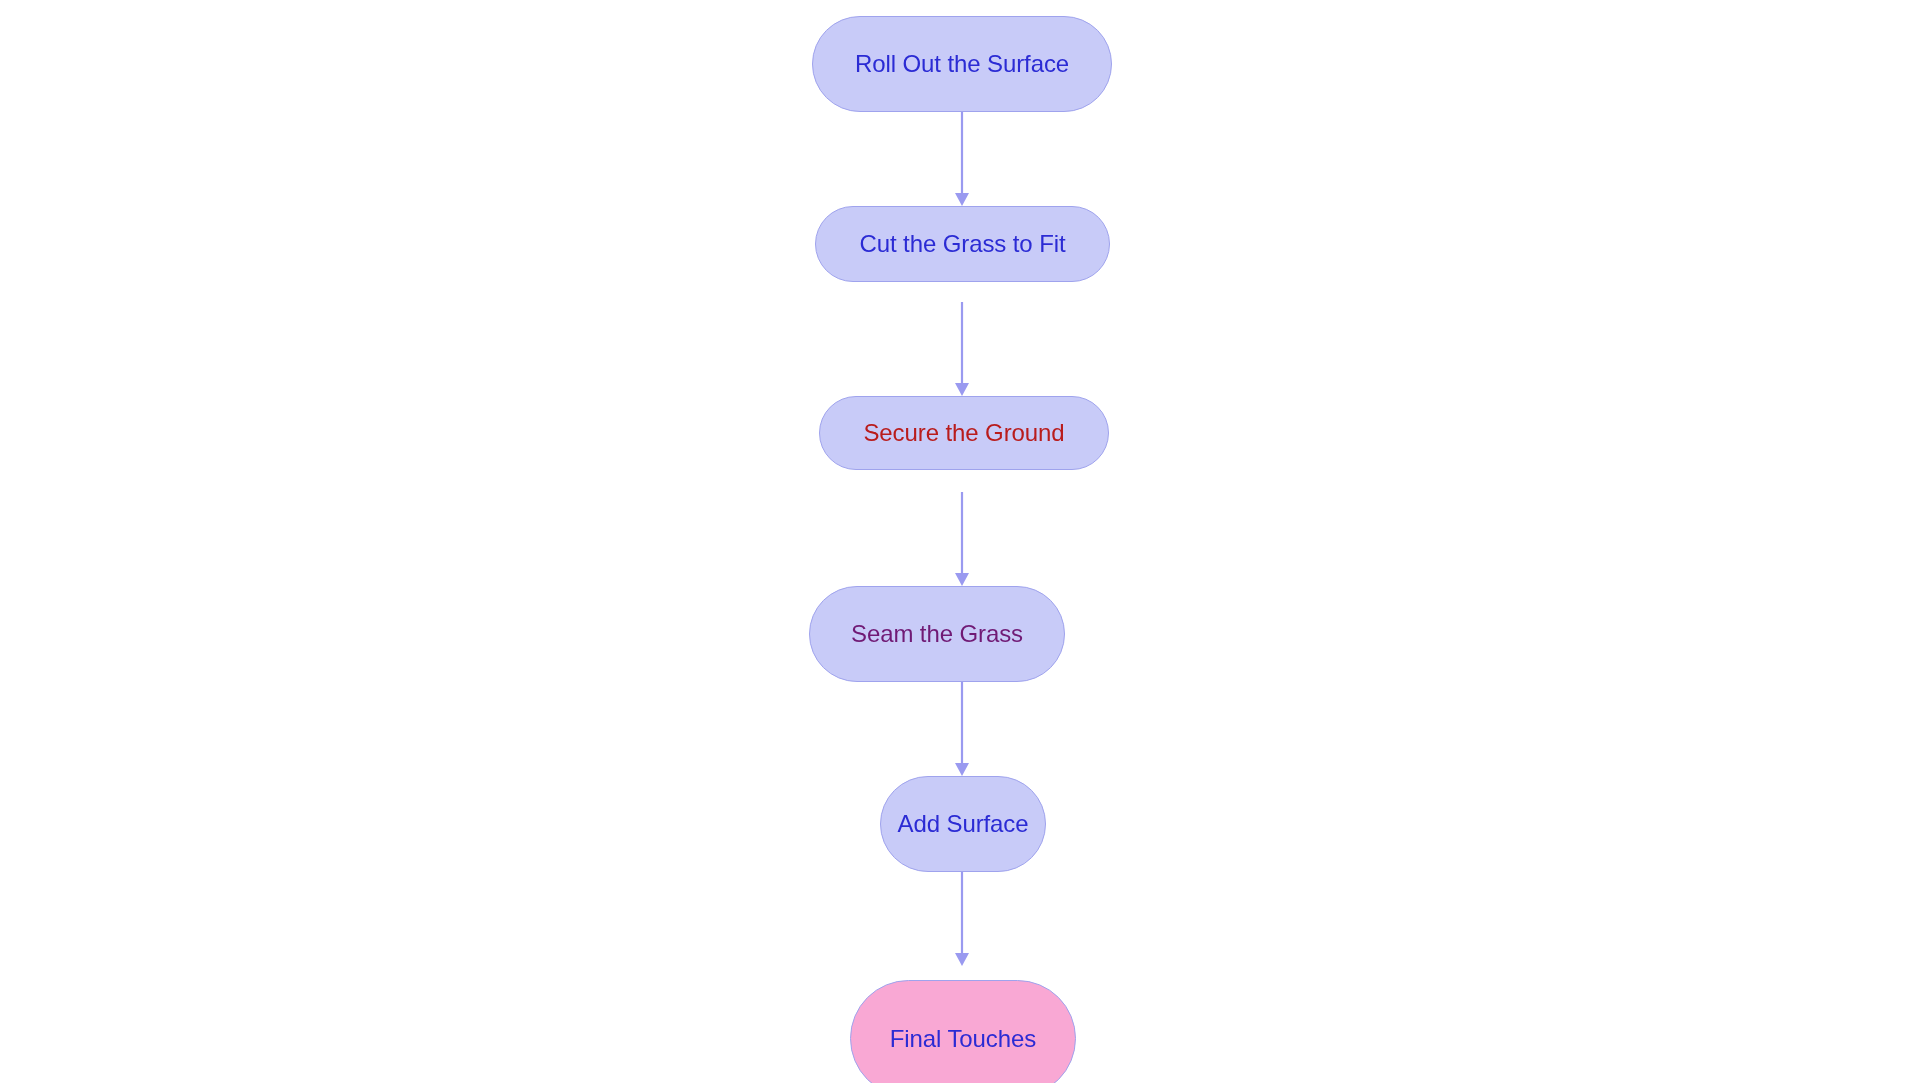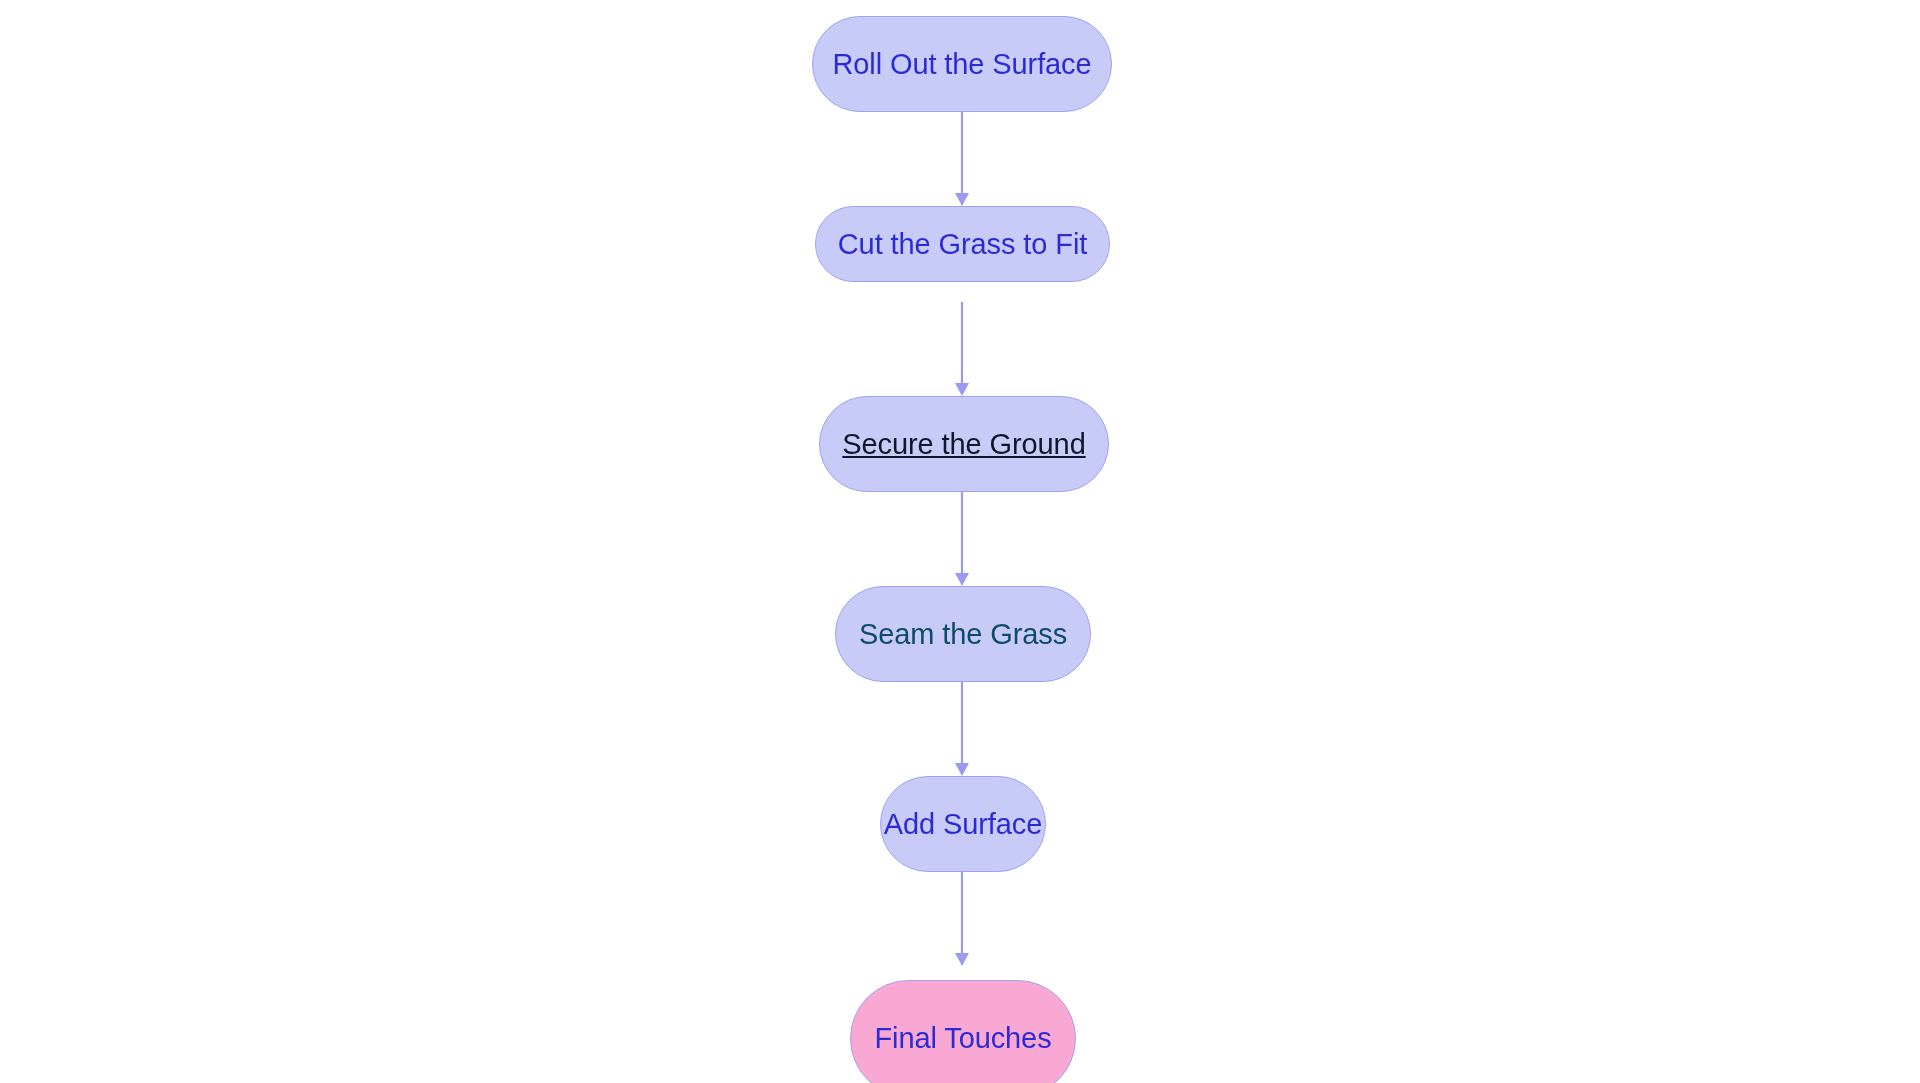--- a/index.html
+++ b/index.html
@@ -30,21 +30,21 @@
     position: absolute;
     box-sizing: border-box;
     display: flex;
     align-items: center;
     justify-content: center;
     background: #c8cbf8;
     border: 1.6px solid #9fa3ed;
     border-radius: 999px;
     color: #2b2bd4;
     font-family: "Liberation Sans", sans-serif;
-    font-size: 29px;
+    font-size: 24px;
     font-weight: 400;
     letter-spacing: -0.1px;
     line-height: 1;
     white-space: nowrap;
     user-select: none;
   }
   .flow-node-label {
     display: block;
     pointer-events: none;
   }
@@ -69,24 +69,24 @@
       </g>
   </svg>
 
   <div id="node-layer">
       <div class="flow-node" style="left: 812px; top: 16px; width: 300px; height: 96px; background: rgb(200, 203, 248); border-color: rgb(159, 163, 237); color: rgb(43, 43, 212);">
         <span class="flow-node-label">Roll Out the Surface</span>
       </div>
       <div class="flow-node" style="left: 815px; top: 206px; width: 295px; height: 76px; background: rgb(200, 203, 248); border-color: rgb(159, 163, 237); color: rgb(43, 43, 212);">
         <span class="flow-node-label">Cut the Grass to Fit</span>
       </div>
-      <div class="flow-node" style="left: 819px; top: 396px; width: 290px; height: 96px; background: rgb(200, 203, 248); border-color: rgb(159, 163, 237); color: #0f172a; text-decoration: underline;">
+      <div class="flow-node" style="left: 819px; top: 396px; width: 290px; height: 74px; background: rgb(200, 203, 248); border-color: rgb(159, 163, 237); color: #b91c1c;">
         <span class="flow-node-label">Secure the Ground</span>
       </div>
-      <div class="flow-node" style="left: 835px; top: 586px; width: 256px; height: 96px; background: rgb(200, 203, 248); border-color: rgb(159, 163, 237); color: #0c4a6e;">
+      <div class="flow-node" style="left: 809px; top: 586px; width: 256px; height: 96px; background: rgb(200, 203, 248); border-color: rgb(159, 163, 237); color: #701a75;">
         <span class="flow-node-label">Seam the Grass</span>
       </div>
       <div class="flow-node" style="left: 880px; top: 776px; width: 166px; height: 96px; background: rgb(200, 203, 248); border-color: rgb(159, 163, 237); color: rgb(43, 43, 212);">
         <span class="flow-node-label">Add Surface</span>
       </div>
       <div class="flow-node" style="left: 850px; top: 980px; width: 226px; height: 117px; background: #f9a8d4; border-color: rgb(159, 163, 237); color: rgb(43, 43, 212);">
         <span class="flow-node-label">Final Touches</span>
       </div>
     </div>
 

